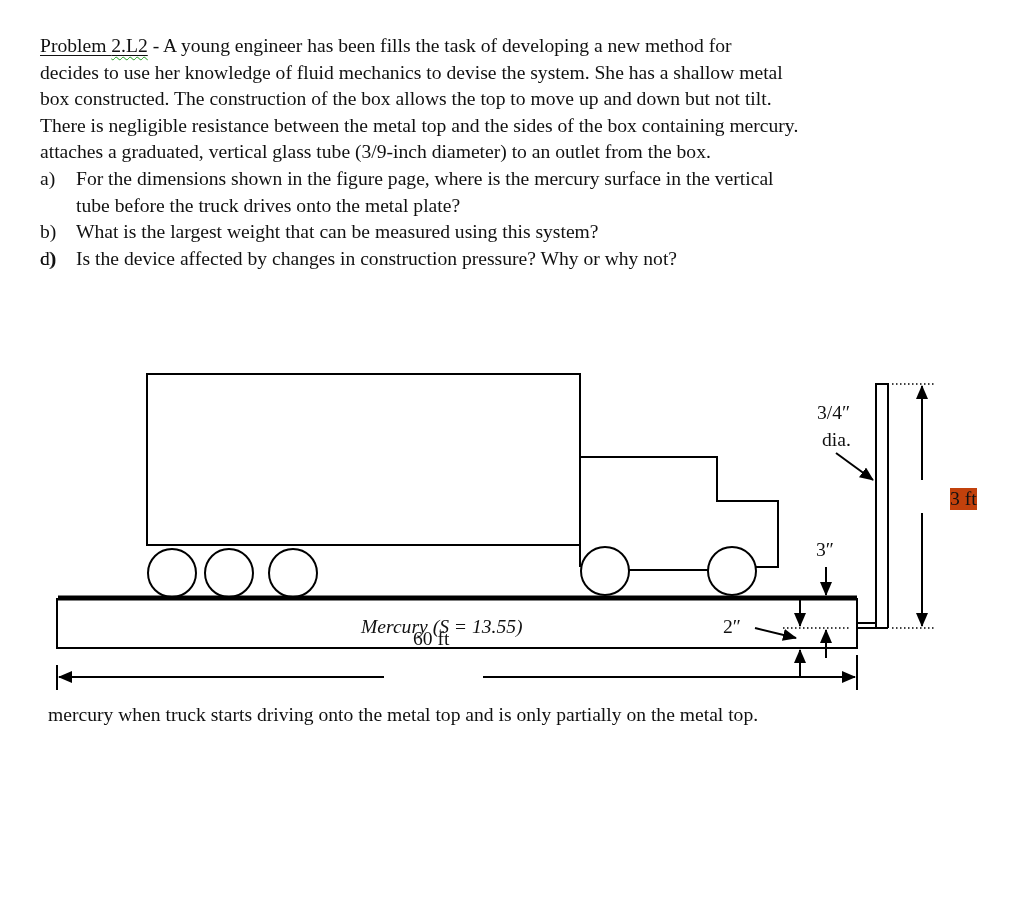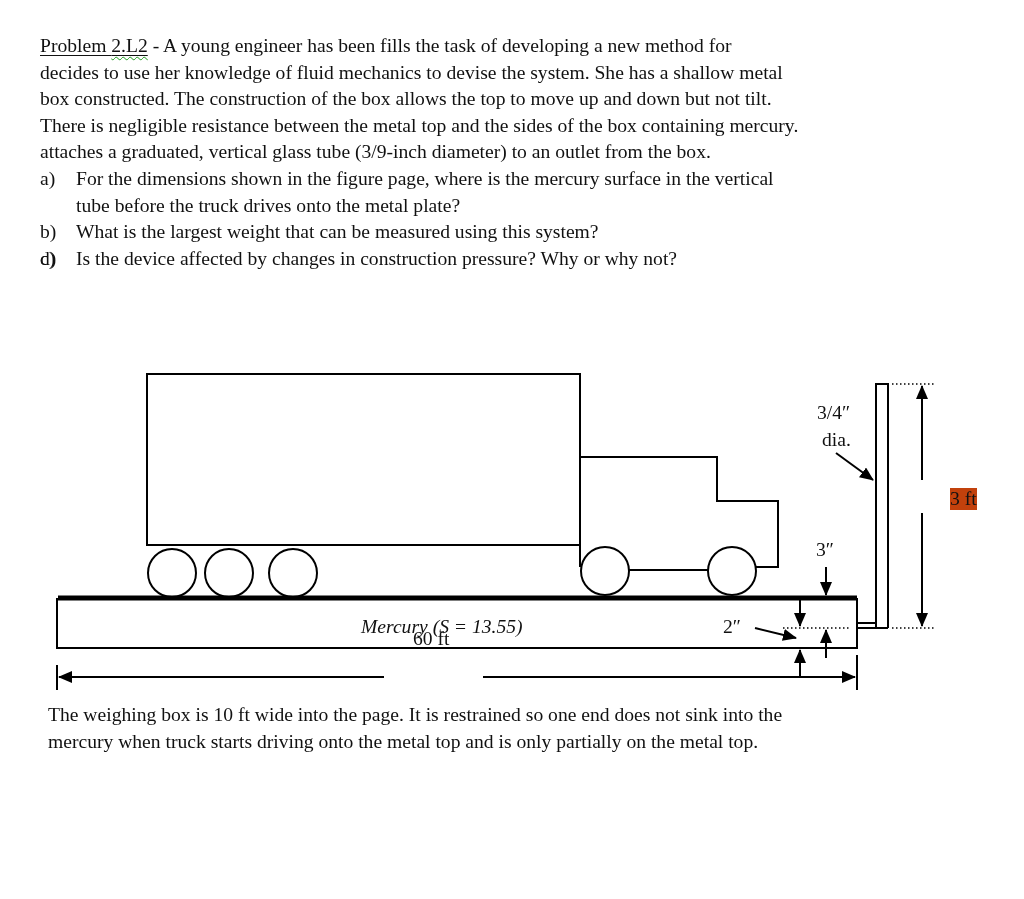--- a/index.html
+++ b/index.html
@@ -111,15 +111,14 @@
   <span class="figtxt" style="left:817px; top:402px;">3/4″</span>
   <span class="figtxt" style="left:822px; top:429px;">dia.</span>
   <span class="figtxt" style="left:909px; top:488px; background:#c2410c;margin-left:41px;">3 ft</span>
   <span class="figtxt" style="left:816px; top:539px;">3″</span>
   <span class="figtxt" style="left:361px; top:616px;font-style:italic;">Mercury (S = 13.55)</span>
   <span class="figtxt" style="left:723px; top:616px;">2″</span>
   <span class="figtxt" style="left:413px; top:628px;font-family:Liberation Serif, serif;">60 ft</span>
 </div>
 
 <div class="caption">
-  <span class="line">The weighing box is 10 ft wide into the page.  It is restrained so one end does not sink into the</span>
   <span class="line">mercury when truck starts driving onto the metal top and is only partially on the metal top.</span>
 </div>
 
 </body></html>

